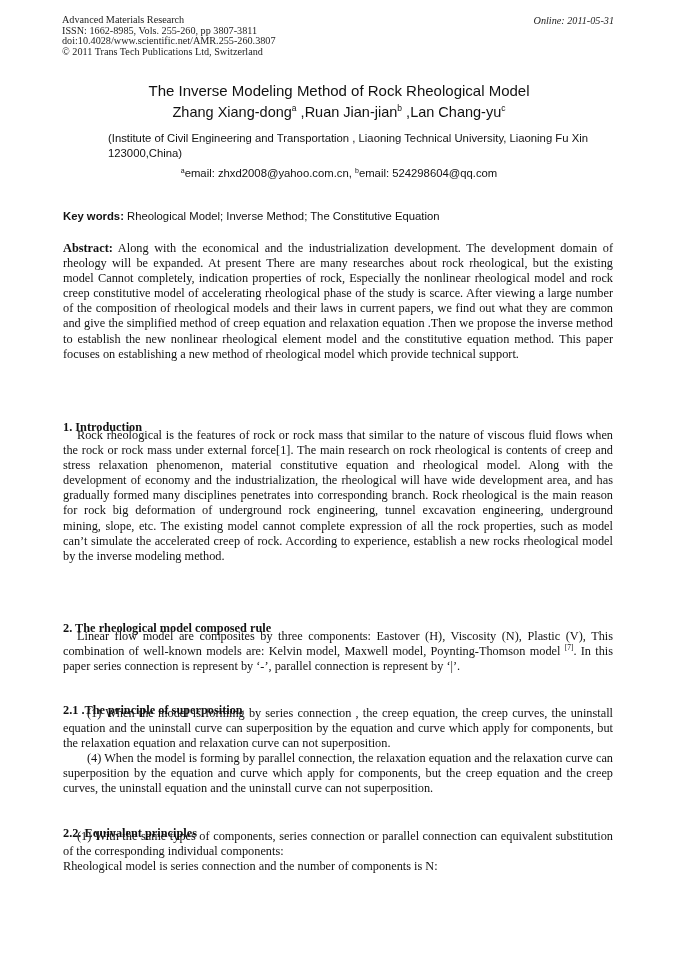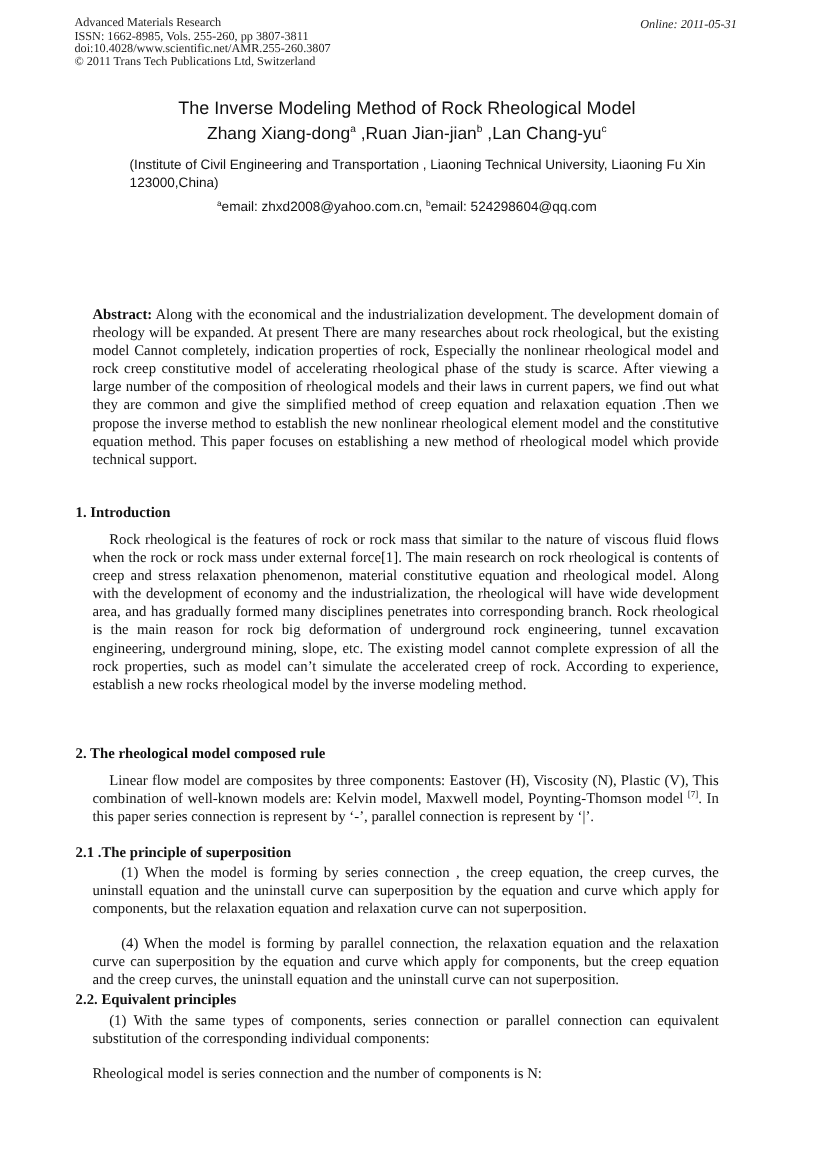--- a/index.html
+++ b/index.html
@@ -10,21 +10,21 @@
   .online { position: absolute; right: 64px; top: 15px; font-family: Liberation Serif, serif; font-style: italic; font-size: 10.2px; color: #222; }
   .title { position: absolute; left: 0; width: 678px; top: 82px; text-align: center; font-family: "Liberation Sans", sans-serif; font-weight: normal; font-size: 15px; }
   .authors { position: absolute; left: 0; width: 678px; top: 104px; text-align: center; font-family: "Liberation Sans", sans-serif; font-size: 14.5px; }
   .authors sup { font-size: 8.5px; vertical-align: 6px; line-height: 0; }
   .affil { position: absolute; left: 108px; width: 480px; top: 131px; font-family: "Liberation Sans", sans-serif; font-size: 11.3px; line-height: 15px; }
   .emails { position: absolute; left: 0; width: 678px; top: 167px; text-align: center; font-family: "Liberation Sans", sans-serif; font-size: 11.3px; }
   .emails sup { font-size: 7px; vertical-align: 4px; line-height: 0; }
   .keywords { position: absolute; left: 63px; top: 210px; font-family: "Liberation Sans", sans-serif; font-size: 11.3px; }
   .keywords b { font-weight: bold; }
   .body { position: absolute; left: 63px; width: 550px; font-family: "Liberation Serif", serif; font-size: 12.3px; line-height: 15.1px; text-align: justify; }
-  .body p { margin: 14px; }
+  .body p { margin: 0; }
   .abstract { top: 241px; }
   .h1 { position: absolute; left: 63px; font-family: "Liberation Serif", serif; font-weight: bold; font-size: 12.3px; margin-top: 13px; }
   .indent { text-indent: 14px; }
   .indent2 { text-indent: 24px; }
   sup.ref { font-size: 7.5px; vertical-align: 5px; line-height: 0; }
 </style>
 </head>
 <body>
 
 <div class="page">
@@ -45,20 +45,24 @@
     <span>,Lan Chang-yu</span><sup>c</sup>
   </div>
 
   <div class="affil">(Institute of Civil Engineering and Transportation , Liaoning Technical University, Liaoning Fu Xin 123000,China)</div>
 
   <div class="emails">
     <sup>a</sup><span>email: zhxd2008@yahoo.com.cn,</span>
     <sup>b</sup><span>email: 524298604@qq.com</span>
   </div>
 
+  <div class="keywords">
+    <b>Key words:</b>
+    <span>Rheological Model; Inverse Method; The Constitutive Equation</span>
+  </div>
 
   <div class="body abstract">
     <p><b>Abstract:</b>
     <span>Along with the economical and the industrialization development. The development domain of rheology will be expanded. At present There are many researches about rock rheological, but the existing model Cannot completely, indication properties of rock, Especially the nonlinear rheological model and rock creep constitutive model of accelerating rheological phase of the study is scarce. After viewing a large number of the composition of rheological models and their laws in current papers, we find out what they are common and give the simplified method of creep equation and relaxation equation .Then we propose the inverse method to establish the new nonlinear rheological element model and the constitutive equation method. This paper focuses on establishing a new method of rheological model which provide technical support.</span></p>
   </div>
 
   <div class="h1" style="top:407px;">1. Introduction</div>
   <div class="body" style="top:428px;">
     <p class="indent">Rock rheological is the features of rock or rock mass that similar to the nature of viscous fluid flows when the rock or rock mass under external force[1]. The main research on rock rheological is contents of creep and stress relaxation phenomenon, material constitutive equation and rheological model. Along with the development of economy and the industrialization, the rheological will have wide development area, and has gradually formed many disciplines penetrates into corresponding branch. Rock rheological is the main reason for rock big deformation of underground rock engineering, tunnel excavation engineering, underground mining, slope, etc. The existing model cannot complete expression of all the rock properties, such as model can’t simulate the accelerated creep of rock. According to experience, establish a new rocks rheological model  by the inverse modeling method.</p>
   </div>

